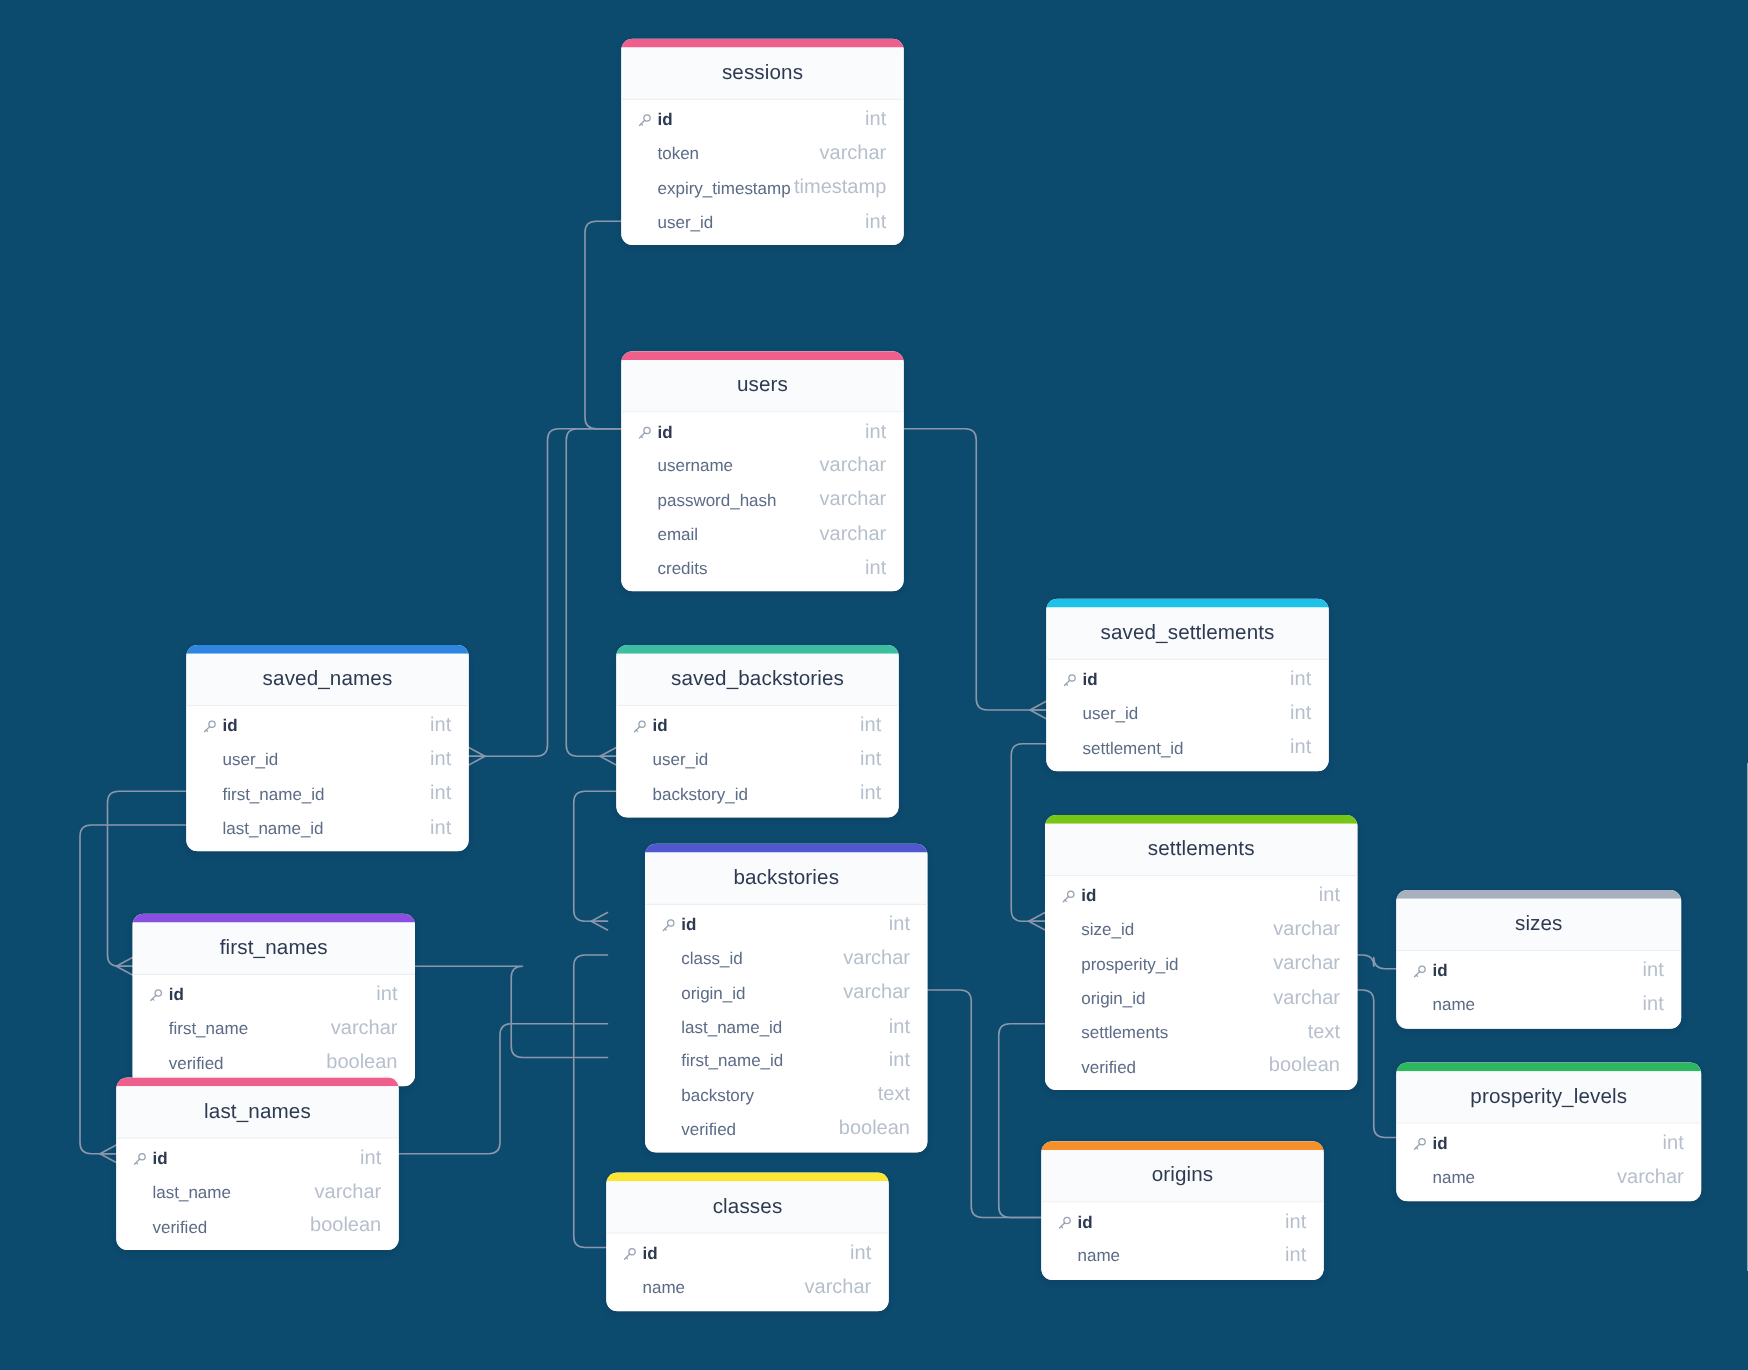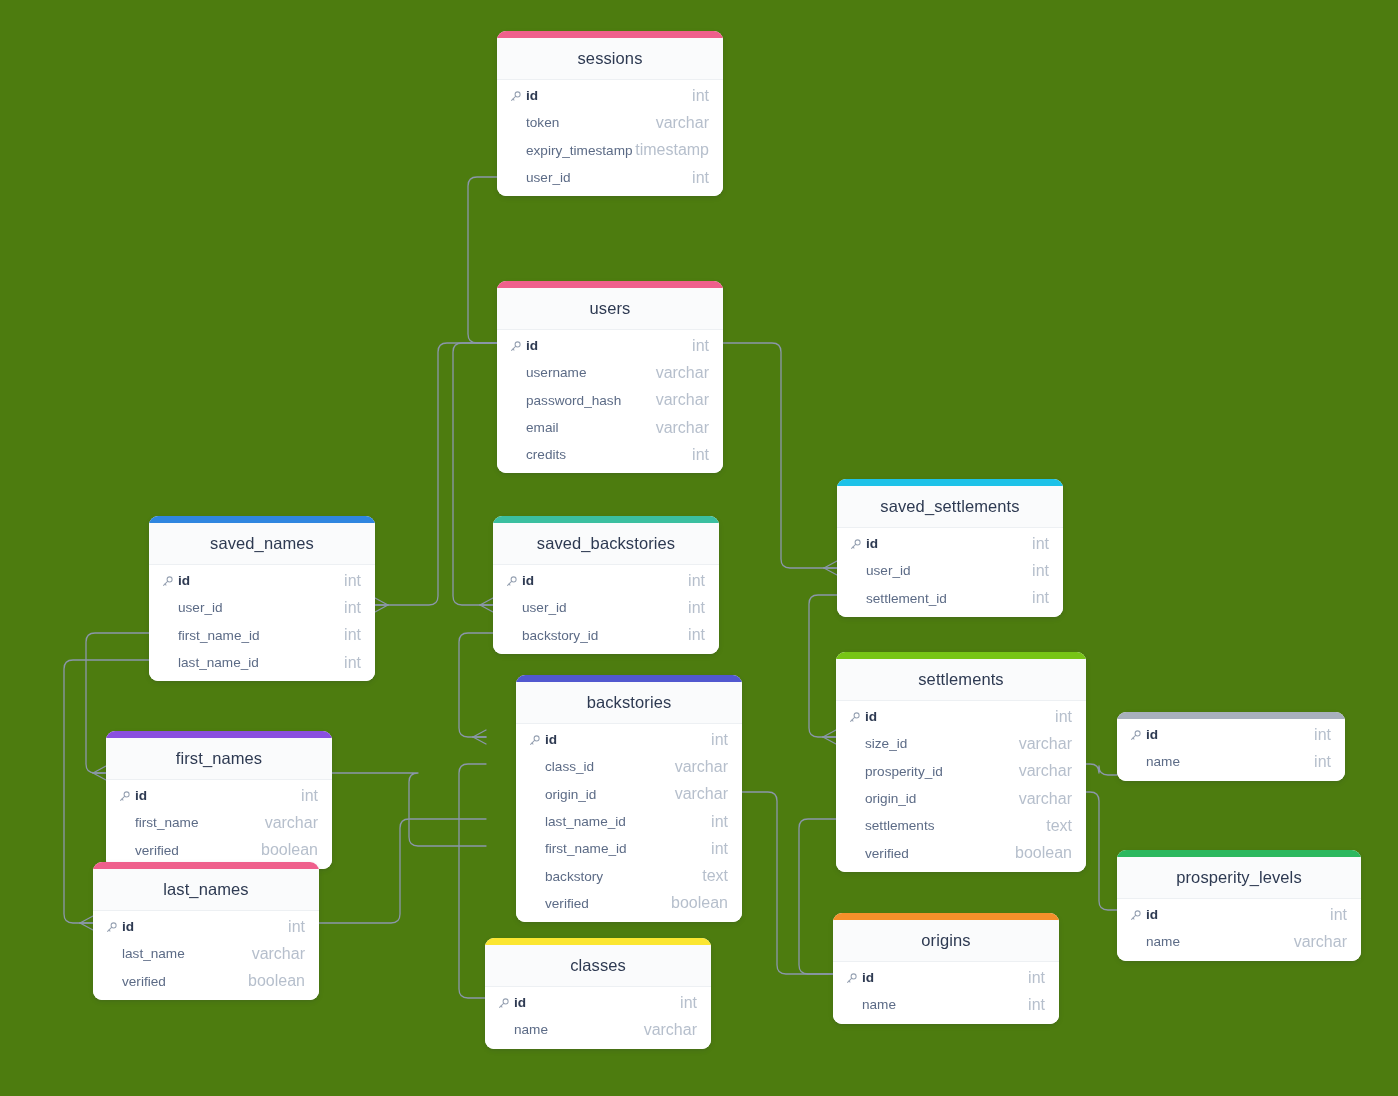--- a/index.html
+++ b/index.html
@@ -5,21 +5,21 @@
 <style>
   html, body {
     margin: 0;
     padding: 0;
     background: #eef3f7;
   }
   #canvas {
     position: relative;
     width: 1398px;
     height: 1096px;
-    background: #4d7c0f;
+    background: #0c4a6e;
     font-family: "Liberation Sans", "DejaVu Sans", sans-serif;
     overflow: hidden;
   }
   #edges {
     position: absolute;
     left: 0; top: 0;
     width: 1398px;
     height: 1096px;
     pointer-events: none;
   }
@@ -498,20 +498,21 @@
           <div class="field">
             <span class="fname indent">
               <span>verified</span>
             </span>
             <span class="ftype">boolean</span>
           </div>
         </div>
       </div>
       <div class="table-node" style="left: 1117px; top: 712px; width: 228px;">
         <div class="accent" style="background: rgb(168, 176, 189);"></div>
+        <div class="tname">sizes</div>
         <div class="fields">
           <div class="field">
             <span class="fname pk">
               <span class="keyicon"><svg viewBox="0 0 16 16" width="13" height="13" aria-hidden="true">
                   <g fill="none" stroke="#96a1b2" stroke-width="1.25" stroke-linecap="round">
                     <circle cx="10.6" cy="5.4" r="3.1"></circle>
                     <path d="M8.4 7.6 L3.2 12.8"></path>
                     <path d="M4.9 11.1 L6.2 12.4"></path>
                   </g>
                 </svg></span>

